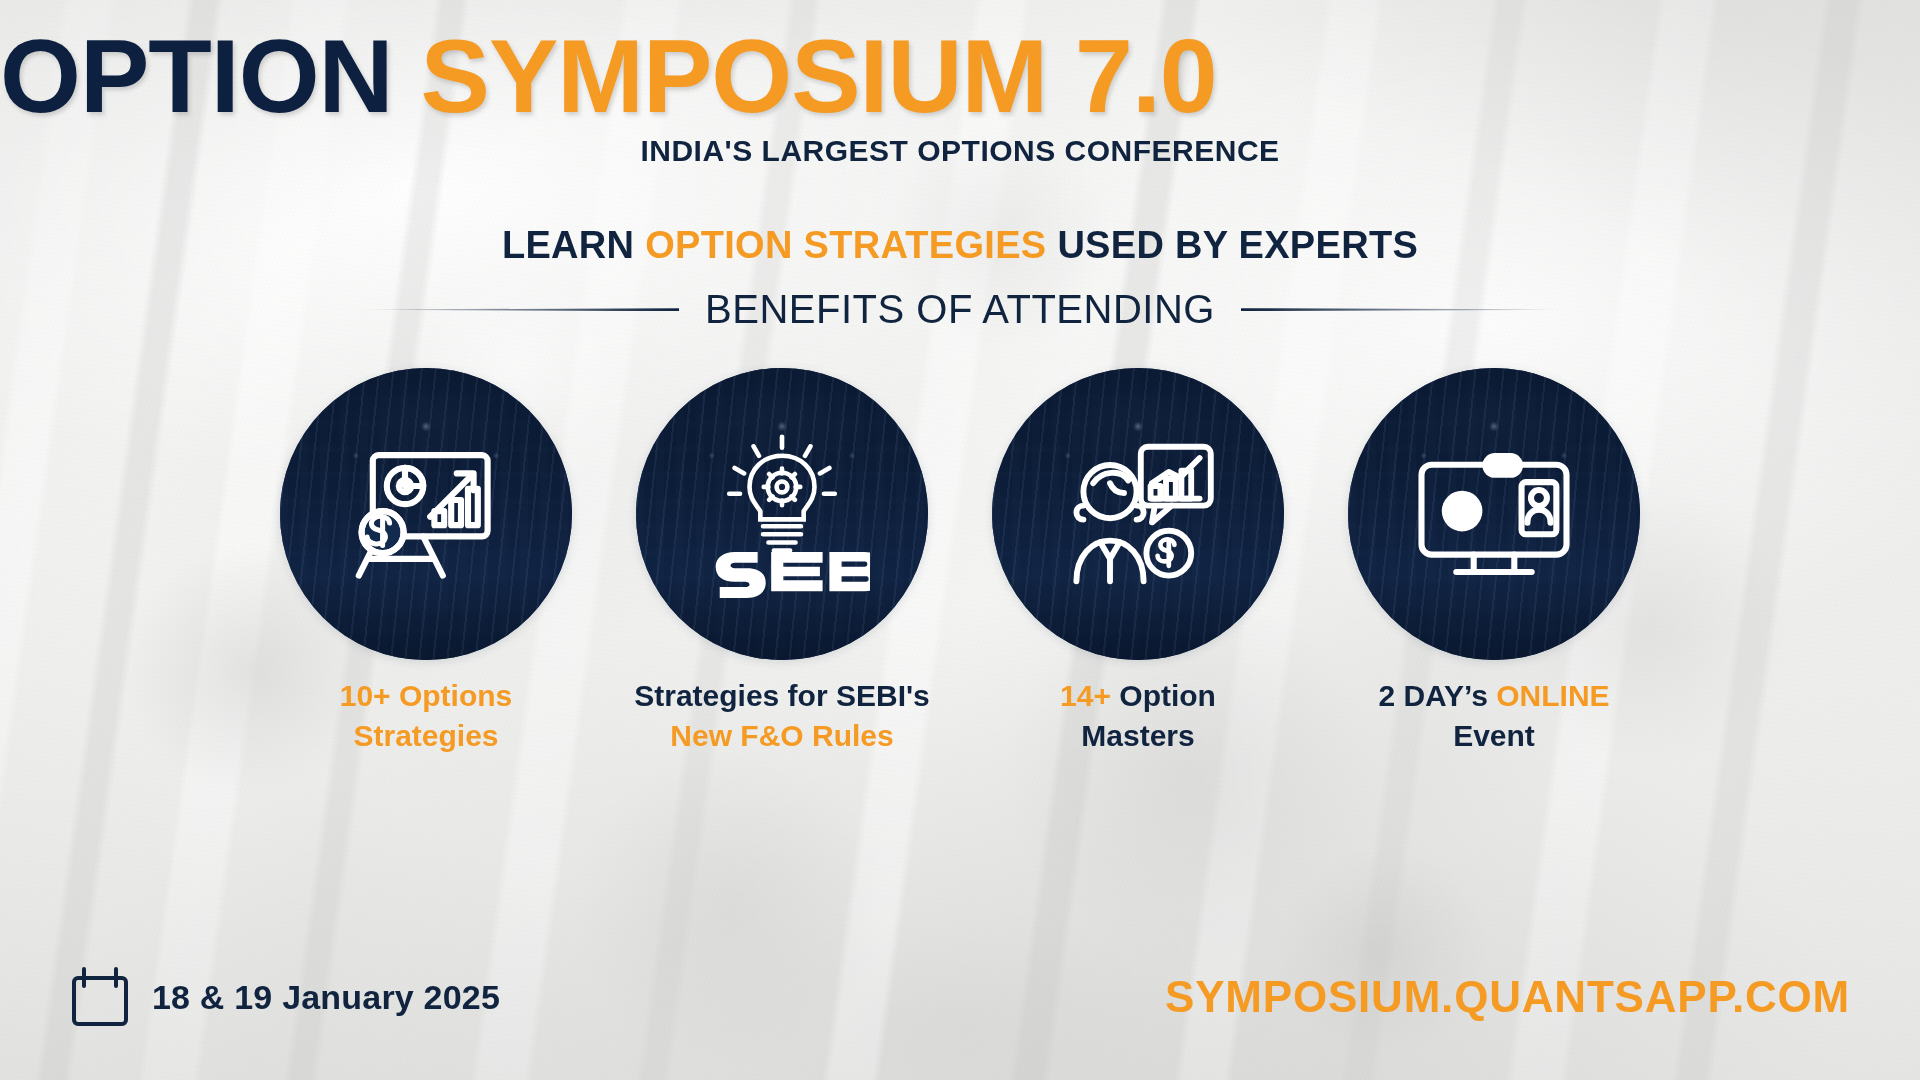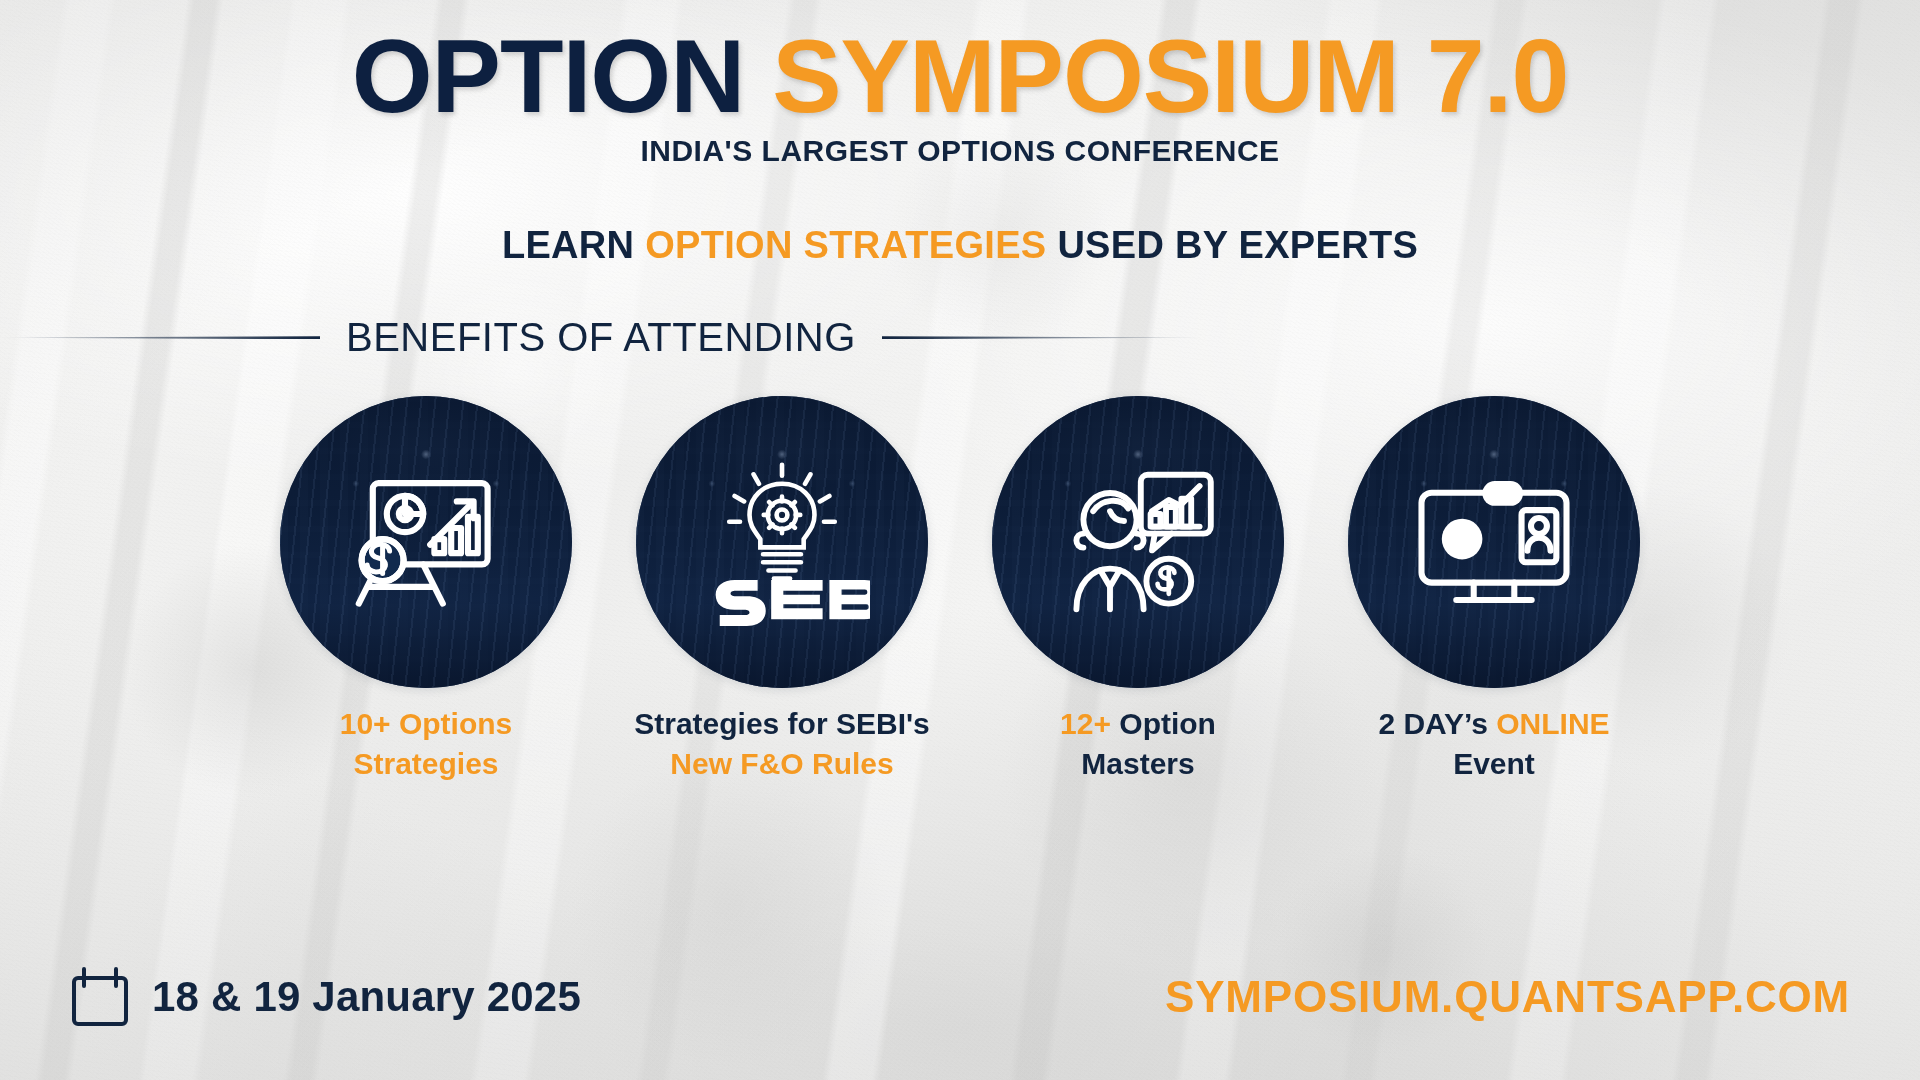--- a/index.html
+++ b/index.html
@@ -59,21 +59,21 @@
   #bg .vignette {
     position:absolute; inset:0;
     background:radial-gradient(ellipse 78% 72% at 50% 46%, transparent 55%, rgba(188,188,187,.30) 100%);
   }
 
   
   #page { position:relative; z-index:2; width:1920px; height:1080px; }
 
   
   .title {
-    text-align:center; padding-top:22px;
+    text-align:left; padding-top:22px;
     font-size:104px; font-weight:bold; letter-spacing:-1px;
     line-height:1.04; color:#0d2040;
     text-shadow:2px 3px 4px rgba(120,120,120,.30);
     white-space:nowrap;
   }
   .title .amber { color:#f59a23; }
 
   .subtitle {
     text-align:center; margin-top:4px;
     font-size:30px; font-weight:bold; letter-spacing:.5px;
@@ -82,22 +82,22 @@
 
   .tagline {
     text-align:center; margin-top:56px;
     font-size:38px; font-weight:bold; letter-spacing:.3px;
     color:#11243f;
   }
   .tagline .amber { color:#f59a23; }
 
   
   .divider-row {
-    display:flex; align-items:center; justify-content:flex-start;
-    gap:26px; margin-top:48px;
+    display:flex; align-items:center; justify-content:center;
+    gap:26px; margin-top:20px;
   }
   .divider-line { height:3px; width:320px; position:relative; }
   .divider-line.left {
     background:linear-gradient(90deg, rgba(17,36,63,0) 0%, rgba(17,36,63,.25) 18%, rgba(17,36,63,.95) 92%, rgba(17,36,63,1) 100%);
     clip-path:polygon(0 45%,100% 0,100% 100%,0 55%);
   }
   .divider-line.right {
     background:linear-gradient(270deg, rgba(17,36,63,0) 0%, rgba(17,36,63,.25) 18%, rgba(17,36,63,.95) 92%, rgba(17,36,63,1) 100%);
     clip-path:polygon(0 0,100% 45%,100% 55%,0 100%);
   }
@@ -147,21 +147,21 @@
   .caption .amber { color:#f59a23; }
 
   
   .footer {
     position:absolute; left:0; right:0; bottom:52px;
     display:flex; align-items:center; justify-content:space-between;
     padding:0 70px;
   }
   .date-group { display:flex; align-items:center; gap:22px; }
   .date-text {
-    font-size:42px; font-weight:bold; color:#11243f; letter-spacing:.2px;
+    font-size:34px; font-weight:bold; color:#11243f; letter-spacing:.2px;
   }
   .website {
     font-size:44px; font-weight:bold; color:#f59a23; letter-spacing:.8px;
   }
 </style>
 </head>
 <body>
 
 <div id="bg">
   <div class="base"></div>
@@ -266,21 +266,21 @@
           <path d="M21 54 a5 5 0 0 0 0 10 M59 54 a5 5 0 0 1 0 10"></path>
           <path d="M16 108 c0-18 11-29 24-29 c13 0 24 11 24 29"></path>
           <path d="M33 80 L40 92 L47 80"></path>
           <path d="M40 92 L40 108"></path>
           <circle cx="82" cy="88" r="16"></circle>
           <path d="M86 82 a5 4 0 1 0 -6 4 a5 4 0 1 1 -6 4" stroke-width="3.4"></path>
           <path d="M82 79 L82 97" stroke-width="3.4"></path>
         </svg>
       </div>
       <div class="caption">
-        <span class="amber">12+</span>
+        <span class="amber">14+</span>
         <span>Option</span><br>
         <span>Masters</span>
       </div>
     </div>
 
     <div class="benefit">
       <div class="circle">
         <div class="photo"></div>
         <svg width="174" height="174" viewBox="0 0 120 120" fill="none" stroke="#ffffff" stroke-width="4.2" stroke-linecap="round" stroke-linejoin="round">
           <rect x="10" y="26" width="100" height="62" rx="7"></rect>

